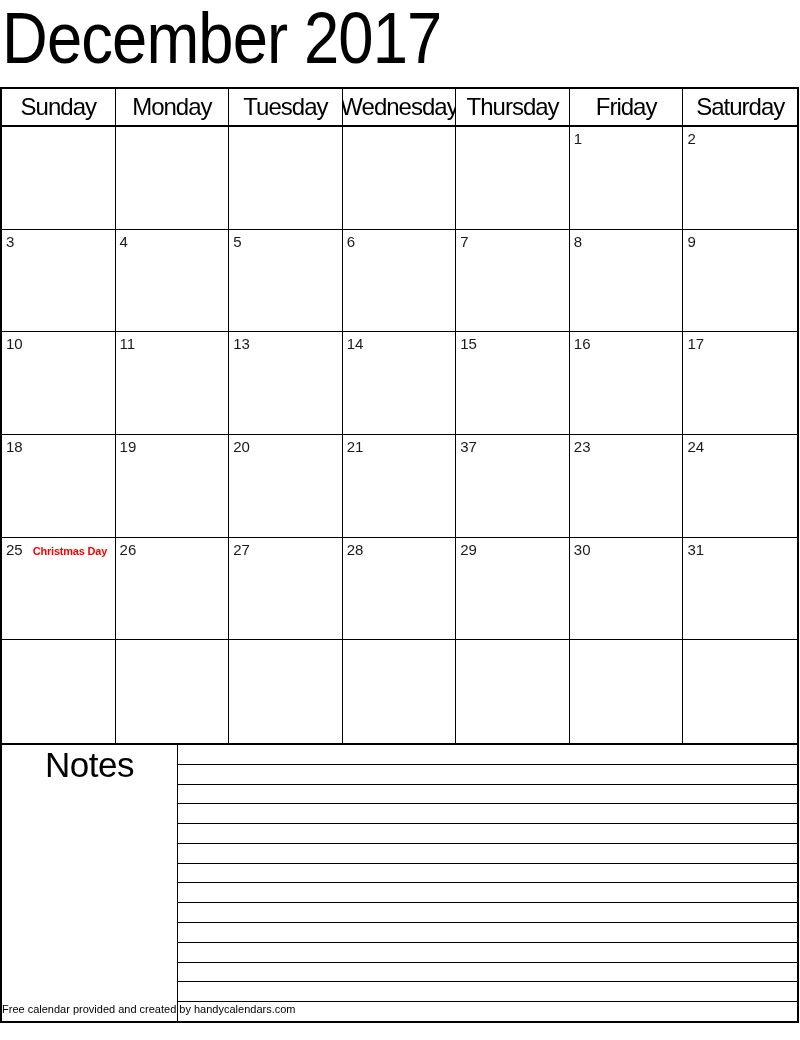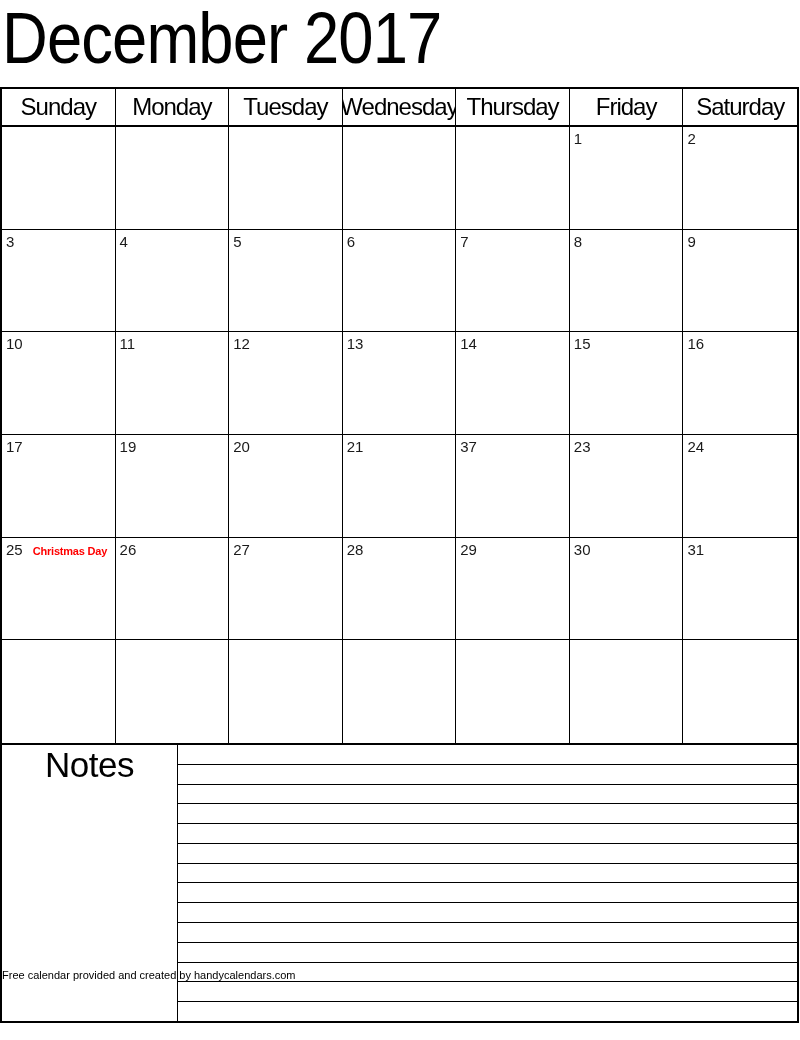--- a/index.html
+++ b/index.html
@@ -42,21 +42,21 @@
   }
   .notes-label-box{
     width:176px; box-sizing:border-box; border-right:1.5px solid #000;
     display:flex; align-items:flex-start; justify-content:center;
   }
   .notes-label{ font-size:35px; color:#000; letter-spacing:-0.5px; }
   .notes-lines{ flex:1; display:flex; flex-direction:column; }
   .rule-row{ flex:1; border-bottom:1.5px solid #000; }
   .rule-row.last{ border-bottom:none; }
   .footer{
-    position:absolute; left:2px; top:969px;
+    position:absolute; left:2px; top:1003px;
     font-size:11px; color:#000; letter-spacing:0; white-space:nowrap;
   }
 </style>
 </head>
 <body>
 
 <div class="page">
 
   <div class="title">December 2017</div>
 
@@ -78,26 +78,26 @@
       <div class="day-cell"><span class="date-num">2</span></div>
       <div class="day-cell"><span class="date-num">3</span></div>
       <div class="day-cell"><span class="date-num">4</span></div>
       <div class="day-cell"><span class="date-num">5</span></div>
       <div class="day-cell"><span class="date-num">6</span></div>
       <div class="day-cell"><span class="date-num">7</span></div>
       <div class="day-cell"><span class="date-num">8</span></div>
       <div class="day-cell"><span class="date-num">9</span></div>
       <div class="day-cell"><span class="date-num">10</span></div>
       <div class="day-cell"><span class="date-num">11</span></div>
-      <div class="day-cell"><span class="date-num">12</span></div>
       <div class="day-cell"><span class="date-num">13</span></div>
       <div class="day-cell"><span class="date-num">14</span></div>
       <div class="day-cell"><span class="date-num">15</span></div>
       <div class="day-cell"><span class="date-num">16</span></div>
       <div class="day-cell"><span class="date-num">17</span></div>
+      <div class="day-cell"><span class="date-num">18</span></div>
       <div class="day-cell"><span class="date-num">19</span></div>
       <div class="day-cell"><span class="date-num">20</span></div>
       <div class="day-cell"><span class="date-num">21</span></div>
       <div class="day-cell"><span class="date-num">37</span></div>
       <div class="day-cell"><span class="date-num">23</span></div>
       <div class="day-cell"><span class="date-num">24</span></div>
       <div class="day-cell"><span class="date-num">25</span><span class="holiday" style="color: rgb(255, 0, 0);">Christmas Day</span></div>
       <div class="day-cell"><span class="date-num">26</span></div>
       <div class="day-cell"><span class="date-num">27</span></div>
       <div class="day-cell"><span class="date-num">28</span></div>

